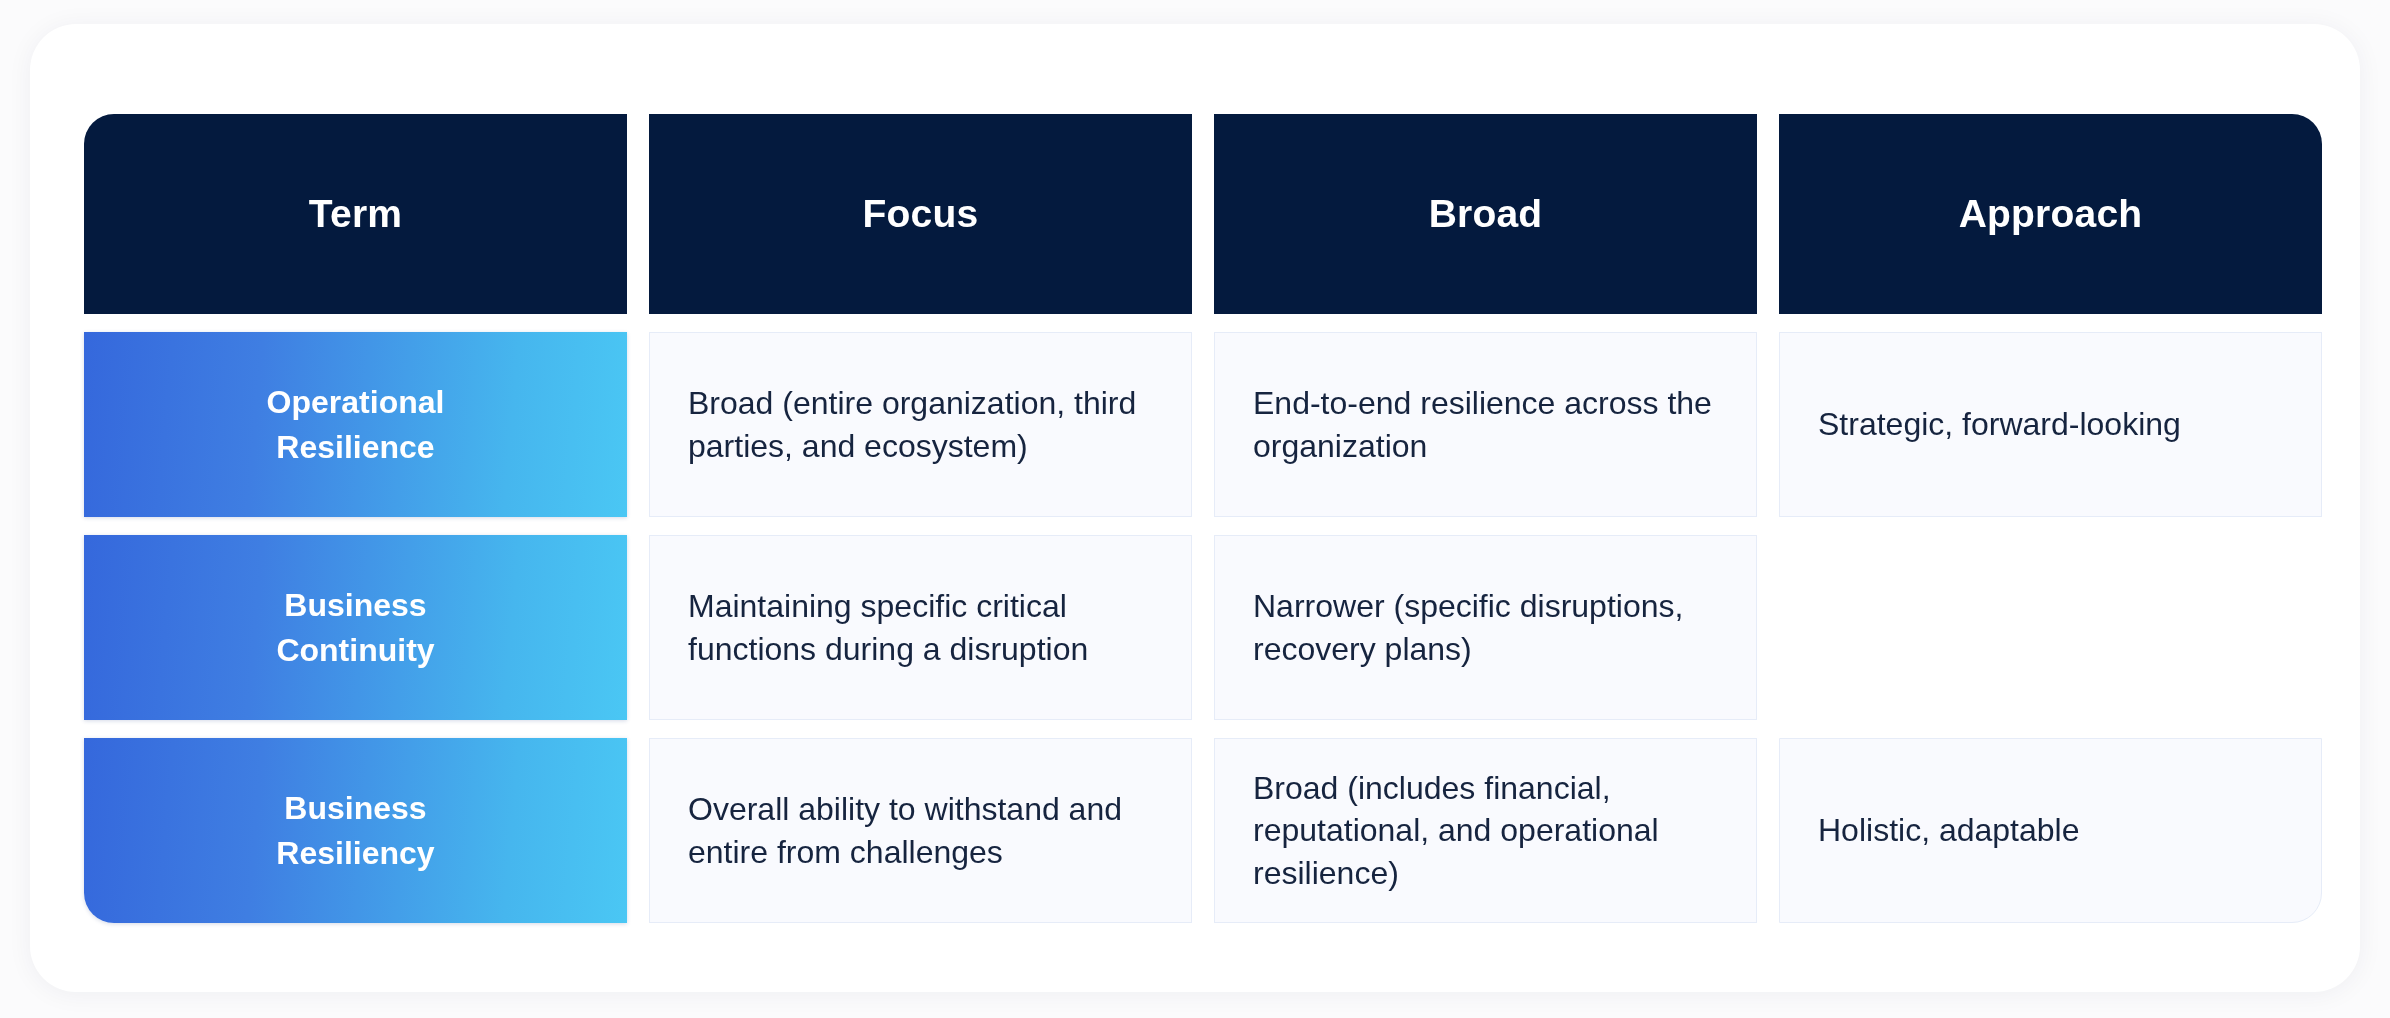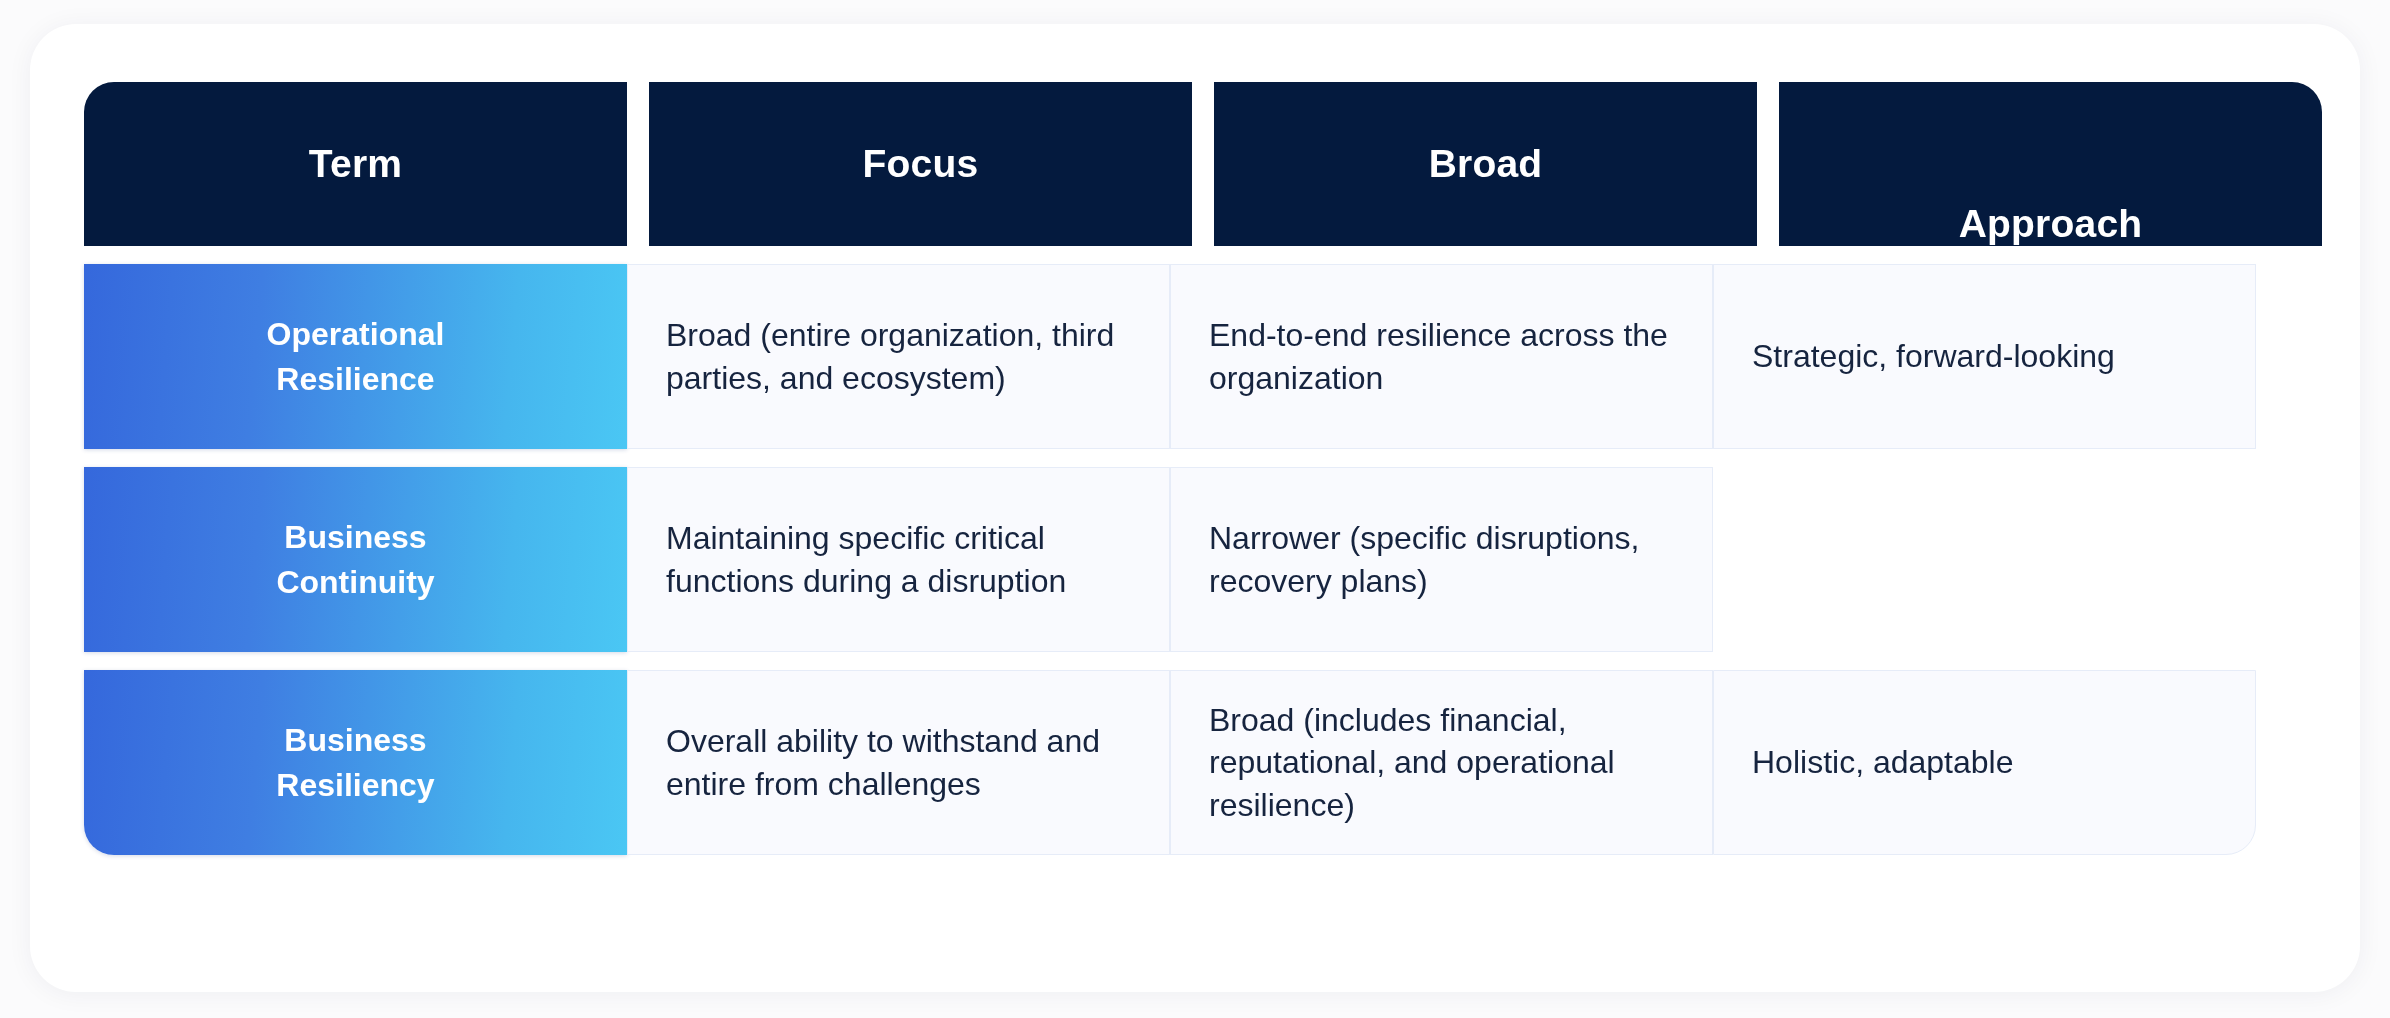--- a/index.html
+++ b/index.html
@@ -40,42 +40,44 @@
     top: 58px;
     width: 2282px;
     box-sizing: border-box;
   }
 
   
   .thead {
     display: grid;
     grid-template-columns: 543px 543px 543px 543px;
     column-gap: 22px;
-    height: 164px;
+    height: 200px;
+    margin-top: 32px;
   }
   .th {
     background: #041a3e;
     color: #ffffff;
     display: flex;
     align-items: center;
     justify-content: center;
     font-size: 39px;
     font-weight: bold;
     letter-spacing: 0.2px;
   }
   .th.first { border-top-left-radius: 30px; }
-  .th.last  { border-top-right-radius: 30px; align-items: flex-end; }
+  .th.last  { border-top-right-radius: 30px; }
 
   
   .tbody {
     margin-top: 18px;
   }
   .tr {
     display: grid;
     grid-template-columns: 543px 543px 543px 543px;
+    column-gap: 22px;
     margin-bottom: 18px;
   }
   .tr:last-child { margin-bottom: 0; }
 
   .tr.r1 { height: 185px; }
   .tr.r2 { height: 185px; }
   .tr.r3 { height: 185px; }
 
   .td {
     background: #f9fafe;

